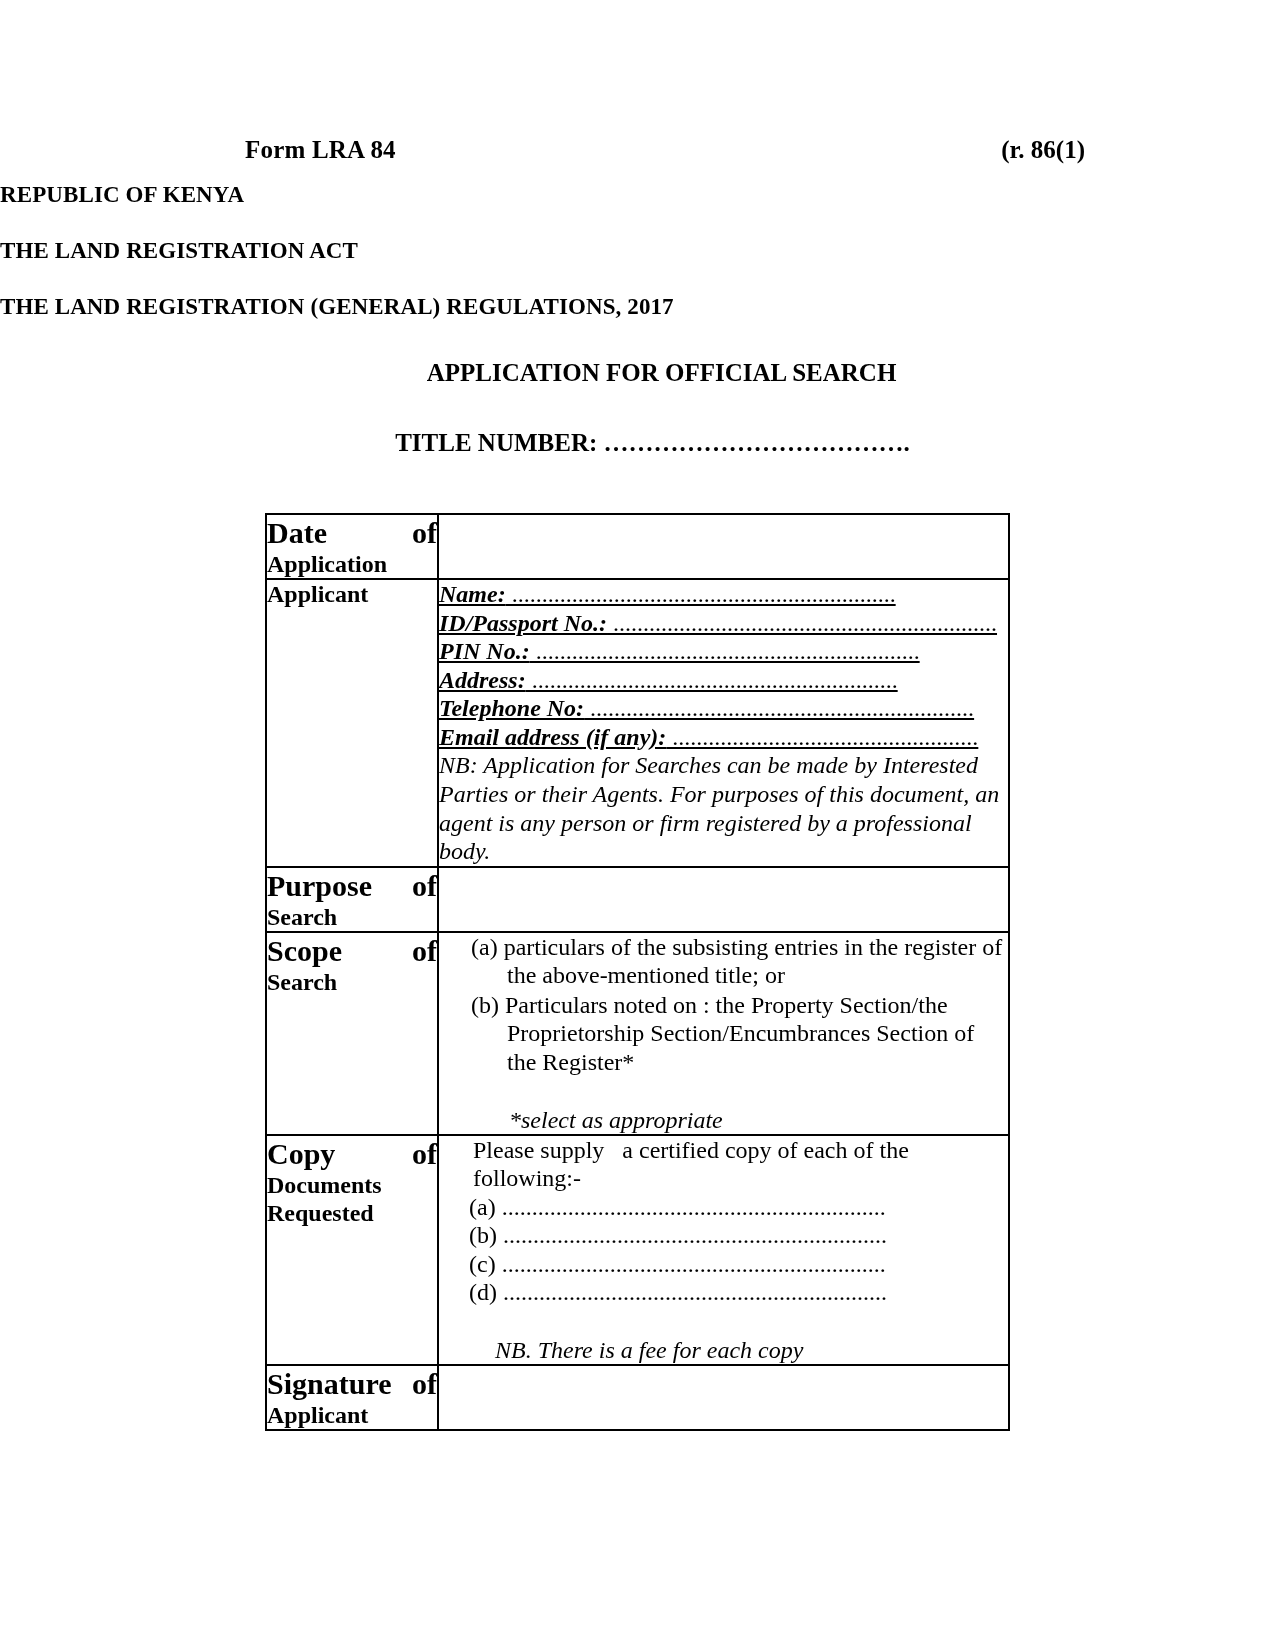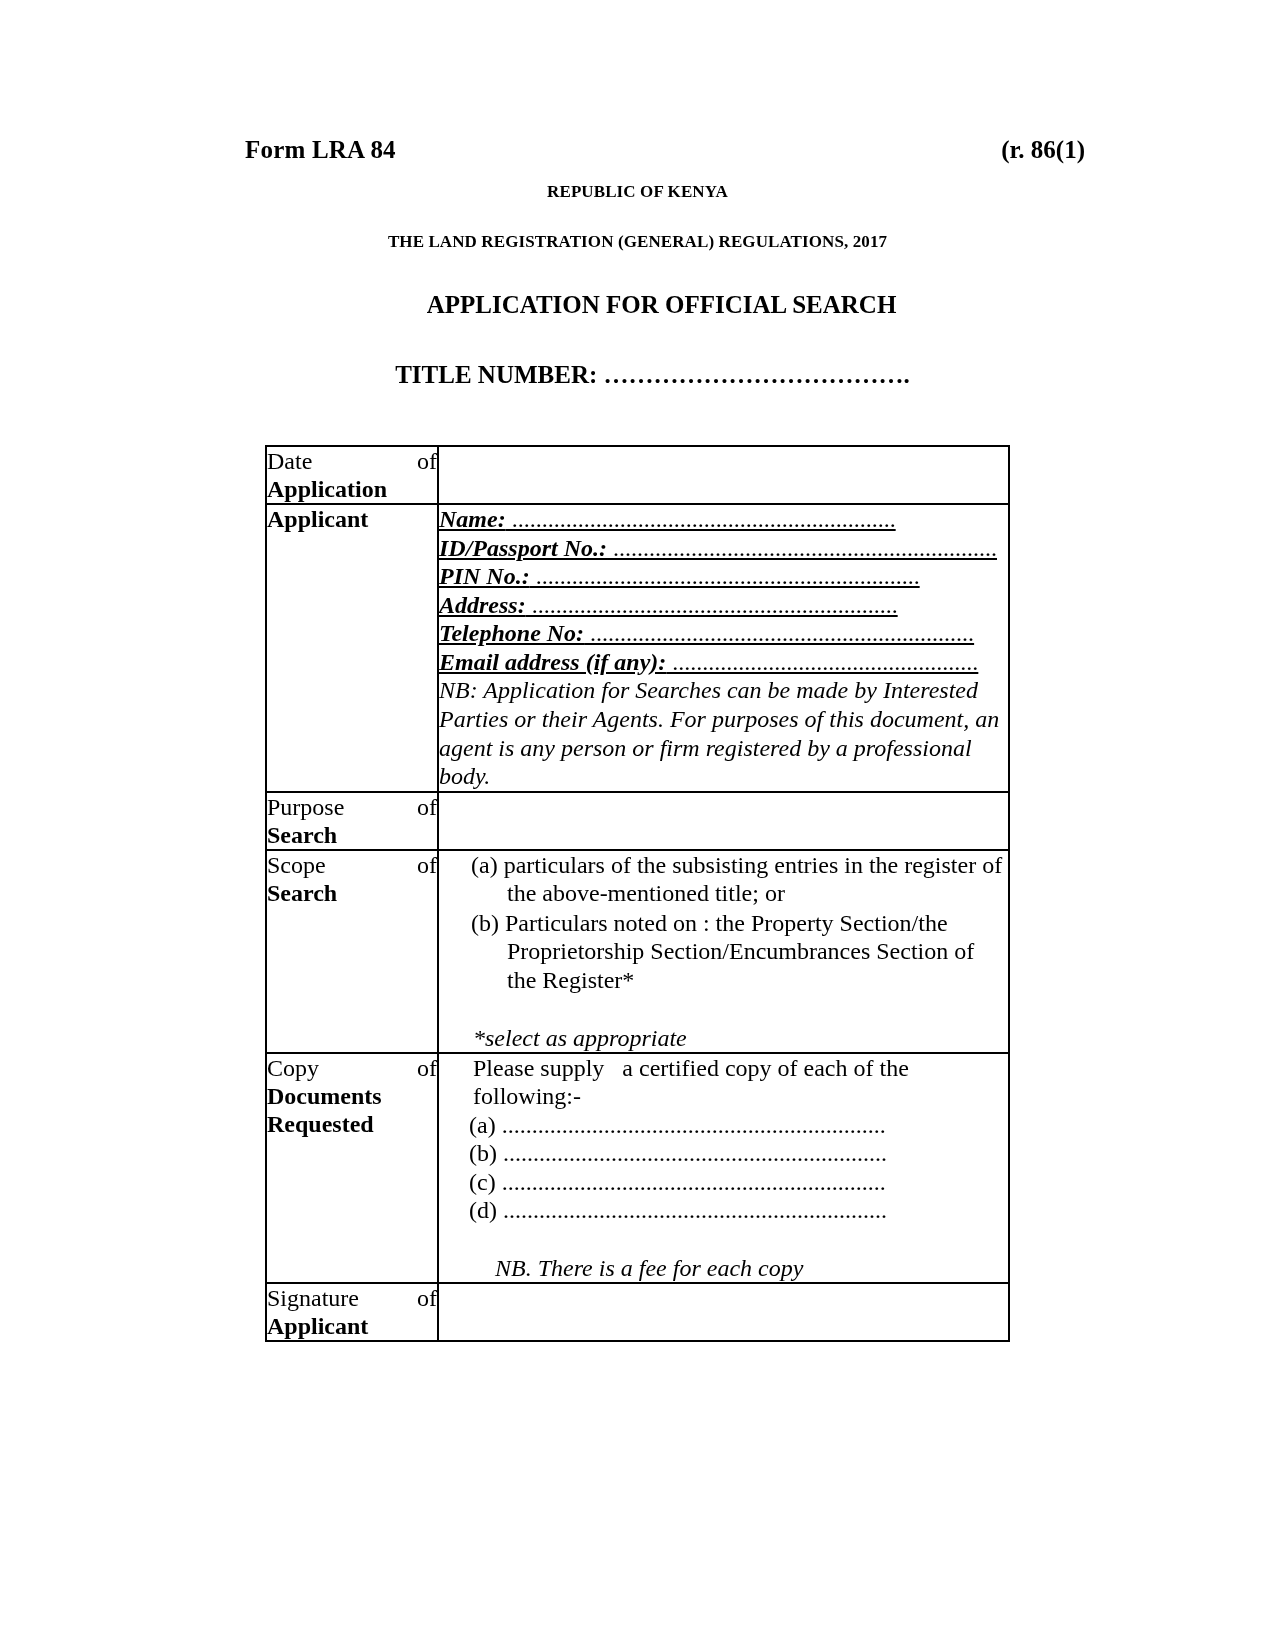--- a/index.html
+++ b/index.html
@@ -41,23 +41,22 @@
   }
   .rule-ref {
     position: absolute;
     right: 50px;
     top: 136px;
     font-size: 25px;
     font-weight: bold;
   }
 
   .center-line {
-    text-align: center;
-    font-weight: bold;
-    font-size: 17px;
+    font-weight: bold;
+    font-size: 23px;
     letter-spacing: 0.1px;
   }
   .republic {
     margin: 0;
     padding-top: 12px;
   }
   .act {
     padding-top: 30px;
   }
   .regs {
@@ -122,22 +121,22 @@
 
   .lbl {
     font-weight: bold;
     font-size: 24px;
     line-height: 1.17;
   }
   
   .lbl-row {
     display: flex;
     justify-content: space-between;
-    font-weight: normal;
-    font-size: 24px;
+    font-weight: bold;
+    font-size: 30px;
     line-height: 1.17;
     align-items: center;
   }
 
   .fld {
     font-weight: bold;
     font-style: italic;
     font-size: 24px;
     line-height: 1.19;
     white-space: nowrap;
@@ -160,21 +159,21 @@
     padding-left: 36px;
     text-indent: -36px;
     margin-top: 0;
     margin-left: 32px;
   }
   .hang + .hang { margin-top: 1px; }
 
   .select-note {
     font-style: italic;
     font-size: 24px;
-    padding-left: 34px;
+    padding-left: 70px;
     margin-top: 30px;
   }
   .fee-note {
     font-style: italic;
     font-size: 24px;
     padding-left: 56px;
     margin-top: 30px;
   }
 
   .supply {
@@ -196,20 +195,21 @@
 <body>
 
 <div class="page">
 
   <div class="header-top">
     <div class="form-no">Form LRA 84</div>
     <div class="rule-ref">(r. 86(1)</div>
   </div>
 
   <div class="center-line republic">REPUBLIC OF KENYA</div>
+  <div class="center-line act">THE LAND REGISTRATION ACT</div>
   <div class="center-line regs">THE LAND REGISTRATION (GENERAL) REGULATIONS, 2017</div>
 
 
   <div class="app-title">APPLICATION FOR OFFICIAL SEARCH</div>
   <div class="title-number">TITLE NUMBER: ……………………………….</div>
 
   <table class="form">
     <tbody>
 
       <tr>

